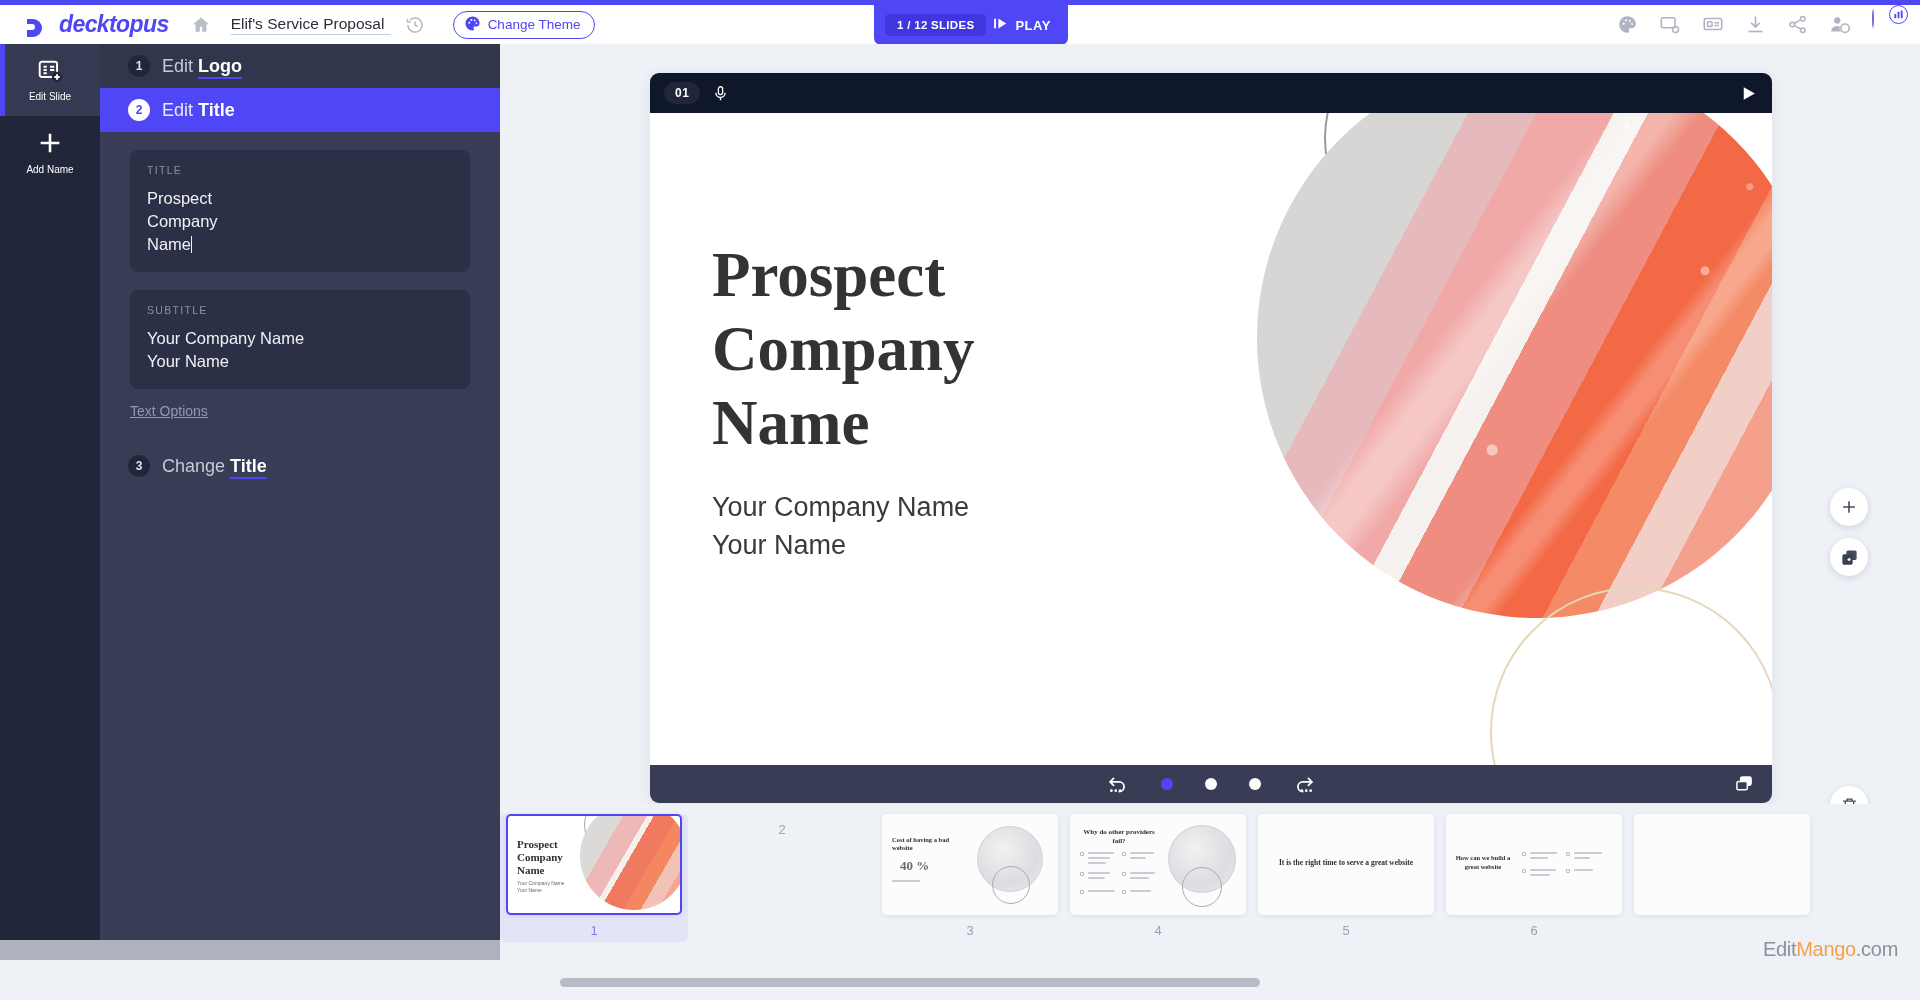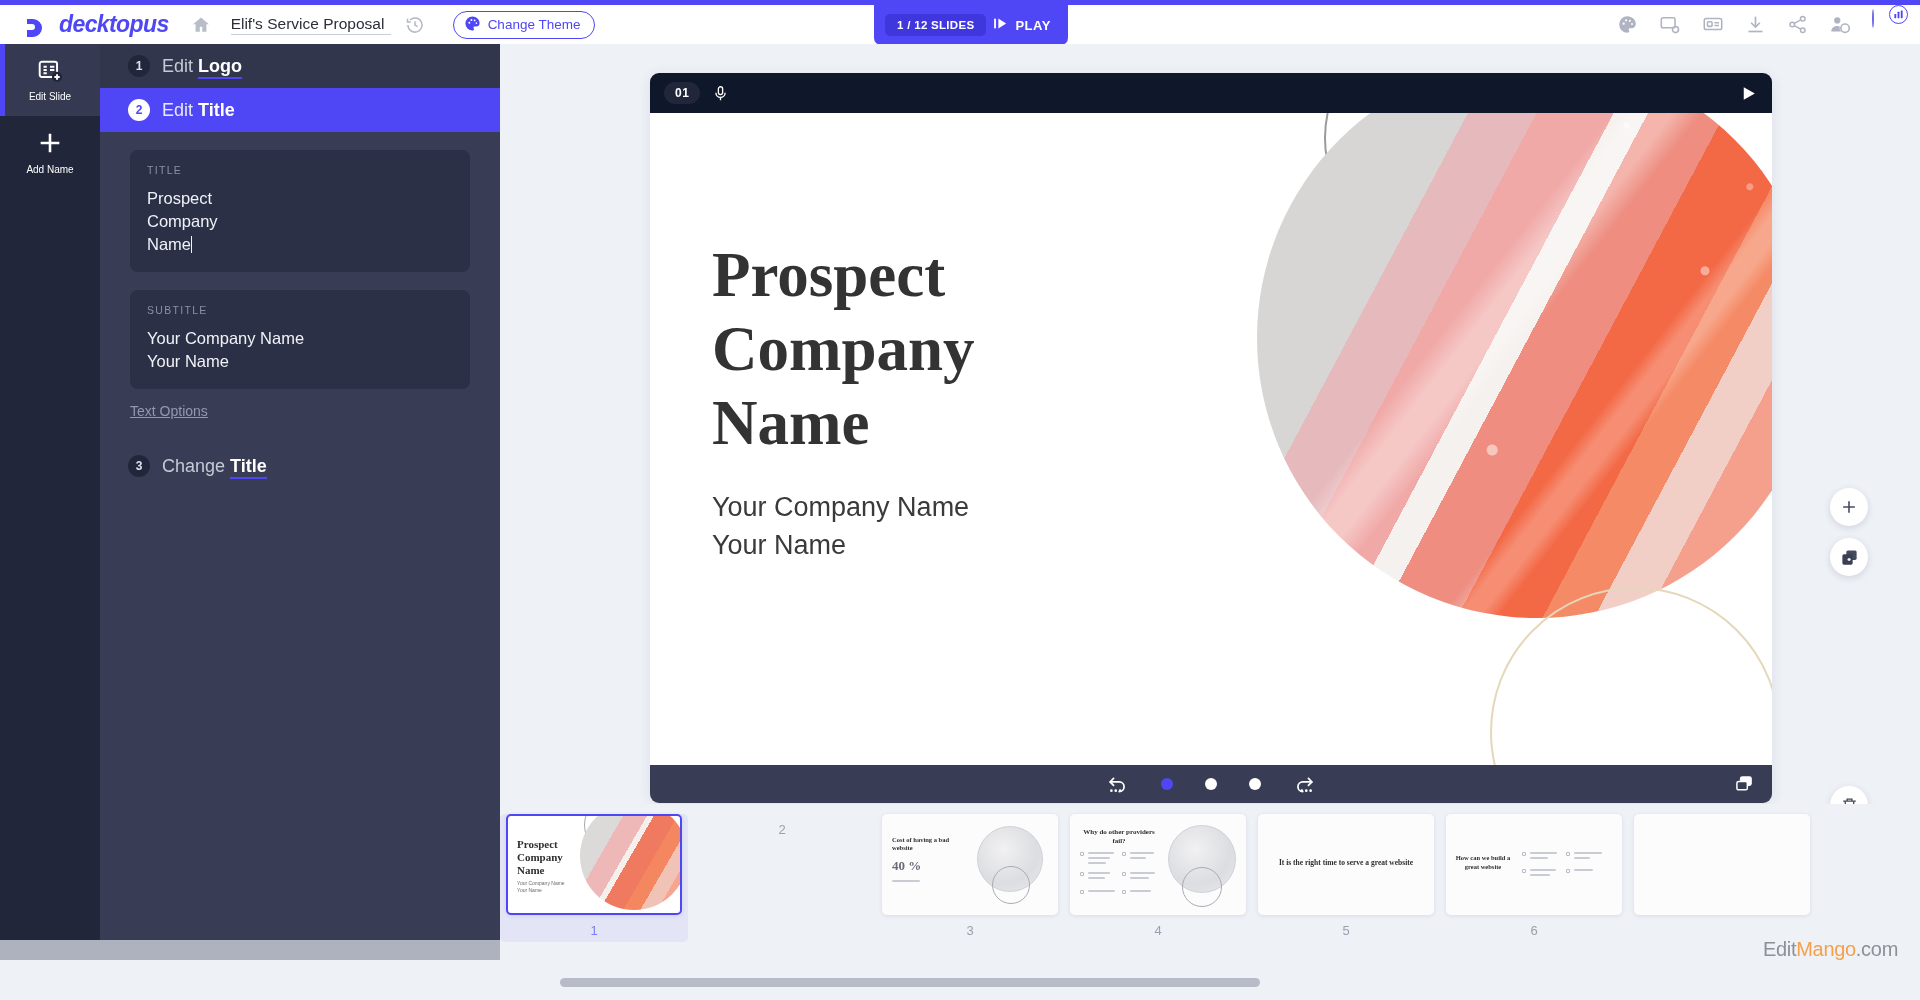--- a/index.html
+++ b/index.html
@@ -528,21 +528,21 @@
       <div class="thumb-num">1</div>
     </div>
 
     <div class="thumb-cell">
       <div class="thumb-num">2</div>
     </div>
 
     <div class="thumb-cell">
       <div class="thumb">
         <div class="t-h" style="left:10px;top:22px;width:72px;font-size:6.5px;line-height:8px">Cost of having a bad website</div>
-        <div class="t-40" style="left:10px;top:44px">40 %</div>
+        <div class="t-40" style="left:18px;top:44px">40 %</div>
         <div class="t-line" style="left:10px;top:66px;width:28px;height:2px"></div>
         <div class="t-circimg" style="left:95px;top:12px;width:66px;height:66px"></div>
         <div class="t-ring-sm" style="left:110px;top:52px;width:38px;height:38px"></div>
       </div>
       <div class="thumb-num">3</div>
     </div>
 
     <div class="thumb-cell">
       <div class="thumb">
         <div class="t-h" style="left:10px;top:14px;width:78px;font-size:7px;line-height:8.5px;text-align:center">Why do other providers fail?</div>

